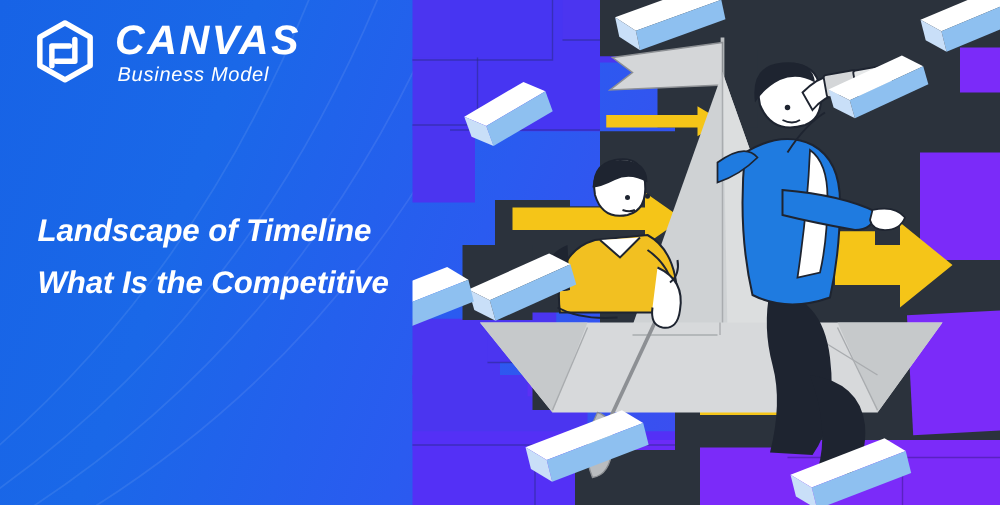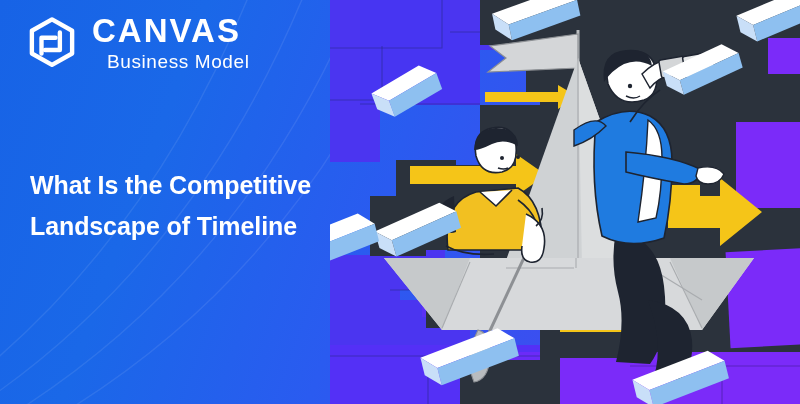--- a/index.html
+++ b/index.html
@@ -7,20 +7,21 @@
   html, body {
     width: 800px; height: 404px;
     overflow: hidden;
     background: #1a68e8;
     font-family: "Liberation Sans", sans-serif;
   }
   #banner {
     position: relative;
     width: 800px; height: 404px;
     overflow: hidden;
+    font-style: italic;
   }
   
   .bg-gradient {
     position: absolute; inset: 0;
     background: linear-gradient(110deg,
         #1763e6 0%,
         #1a68e8 22%,
         #2a5bf0 48%,
         #3a4ff0 70%,
         #4446f2 100%);
@@ -41,25 +42,24 @@
   .logo-mark { width: 56px; height: 56px; display: block; }
   .logo-text { display: flex; flex-direction: column; line-height: 1; }
   .logo-title {
     color: #ffffff;
     font-size: 33px;
     font-weight: bold;
     letter-spacing: 2.0px;
   }
   .logo-sub {
     color: #ffffff;
-    font-size: 19px;
+    font-size: 16px;
     letter-spacing: 0.6px;
     margin-top: 5px;
     padding-left: 2px;
-    margin-left: 13px;
   }
   
   .headline {
     position: absolute;
     left: 30px; top: 165px;
     width: 330px;
     color: #ffffff;
     font-size: 25px;
     font-weight: bold;
     line-height: 1.62;
@@ -286,17 +286,17 @@
         <path d="M 20 44 L 20 26 L 36 26"></path>
       </g>
     </svg>
     <span class="logo-text">
       <span class="logo-title">CANVAS</span>
       <span class="logo-sub">Business Model</span>
     </span>
   </div>
 
   <h1 class="headline">
+    <span class="ln">Landscape of Timeline</span>
     <span class="ln">What Is the Competitive</span>
-    <span class="ln">Landscape of Timeline</span>
   </h1>
 
 </div>
 
 </body></html>

